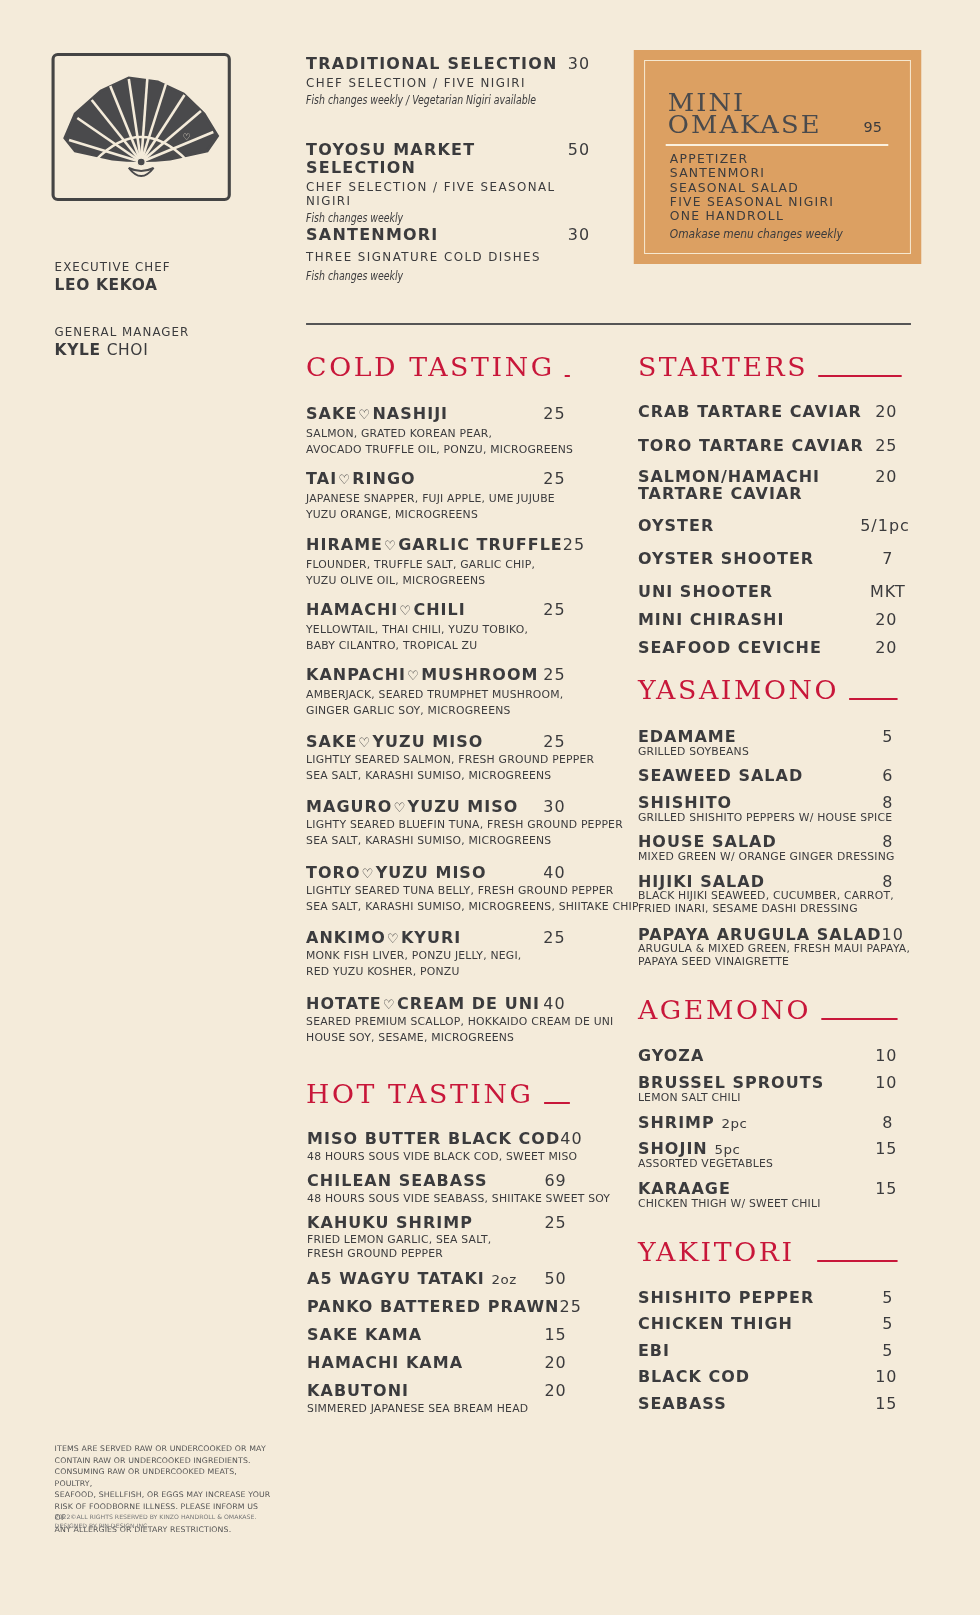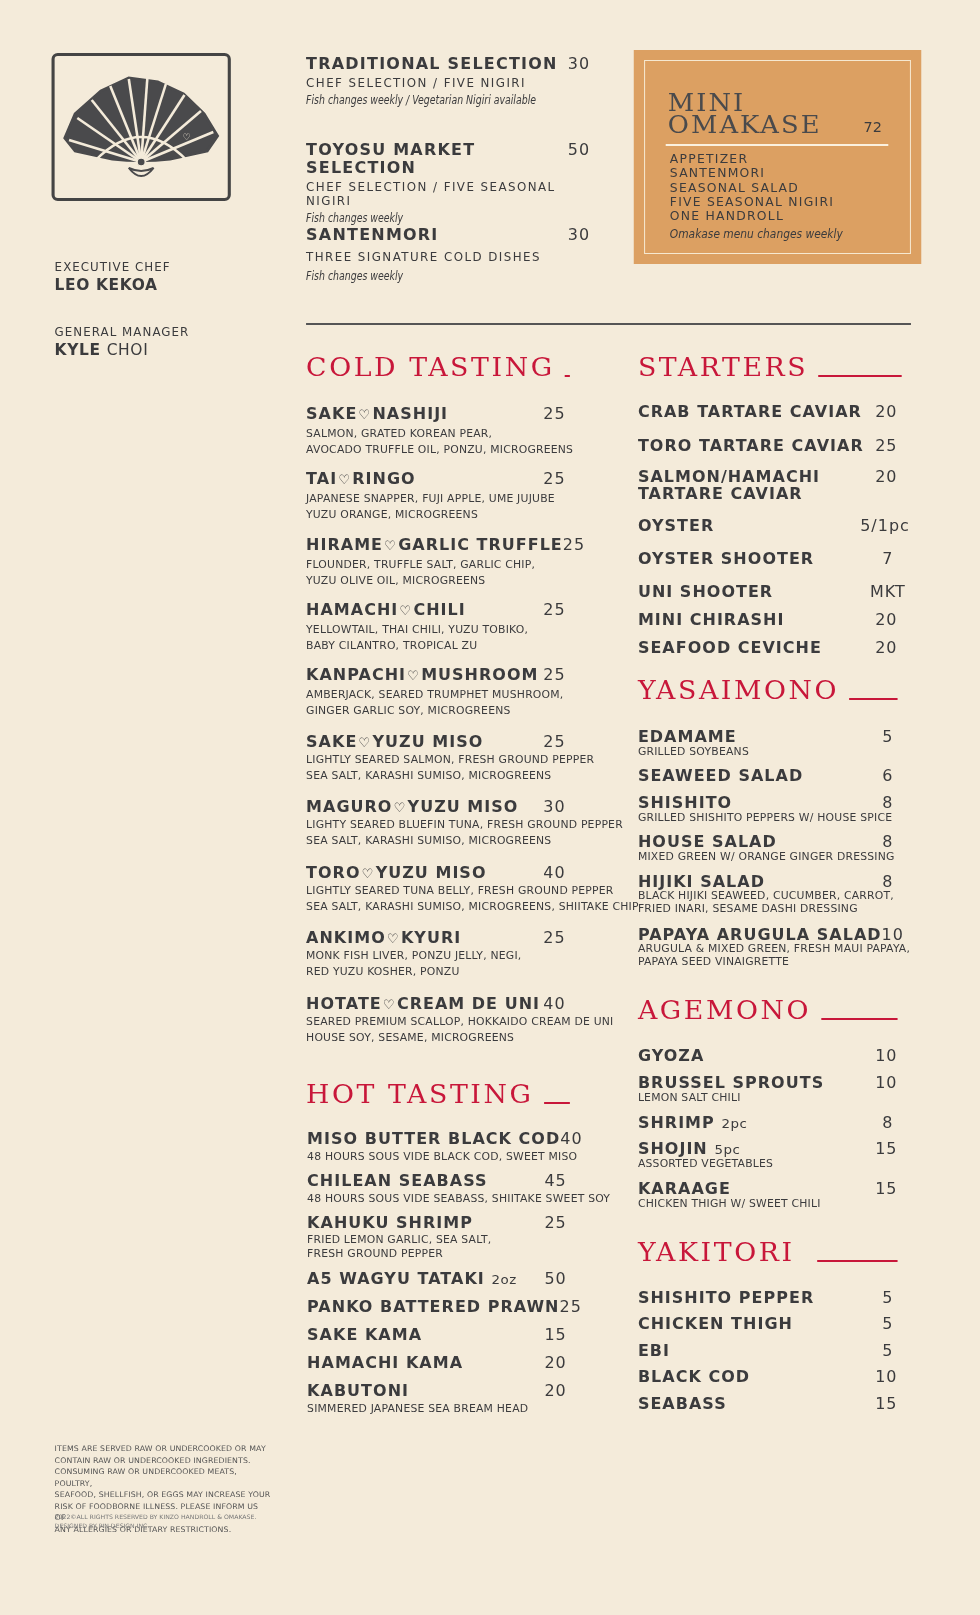--- a/index.html
+++ b/index.html
@@ -94,21 +94,21 @@
     <div class="ti-sub" style="margin-top:6px">THREE SIGNATURE COLD DISHES</div>
     <div class="ti-note" style="margin-top:5px">Fish changes weekly</div>
   </div>
 
   <div class="abs omakase">
     <div class="omakase-inner">
       <div class="om-title">
         <div>MINI</div>
         <div>OMAKASE</div>
       </div>
-      <div class="om-price">72</div>
+      <div class="om-price">95</div>
       <div class="om-rule"></div>
       <div class="om-items">
         <div>APPETIZER</div>
         <div>SANTENMORI</div>
         <div>SEASONAL SALAD</div>
         <div>FIVE SEASONAL NIGIRI</div>
         <div>ONE HANDROLL</div>
         <div class="om-note">Omakase menu changes weekly</div>
       </div>
     </div>
@@ -231,21 +231,21 @@
   <div class="item" style="left:298px;top:1130px;width:252px;">
     <div class="it-row">
         <span>MISO BUTTER BLACK COD</span>
         <span class="price">40</span>
       </div>
     <div class="it-desc" style="margin-top:0">48 HOURS SOUS VIDE BLACK COD, SWEET MISO</div>
   </div>
   <div class="item" style="left:298px;top:1172px;width:252px;">
     <div class="it-row">
         <span>CHILEAN SEABASS</span>
-        <span class="price">45</span>
+        <span class="price">69</span>
       </div>
     <div class="it-desc" style="margin-top:0">48 HOURS SOUS VIDE SEABASS, SHIITAKE SWEET SOY</div>
   </div>
   <div class="item" style="left:298px;top:1214px;width:252px;">
     <div class="it-row">
         <span>KAHUKU SHRIMP</span>
         <span class="price">25</span>
       </div>
     <div class="it-desc" style="margin-top:0;line-height:14px">
         <div>FRIED LEMON GARLIC, SEA SALT,</div>

